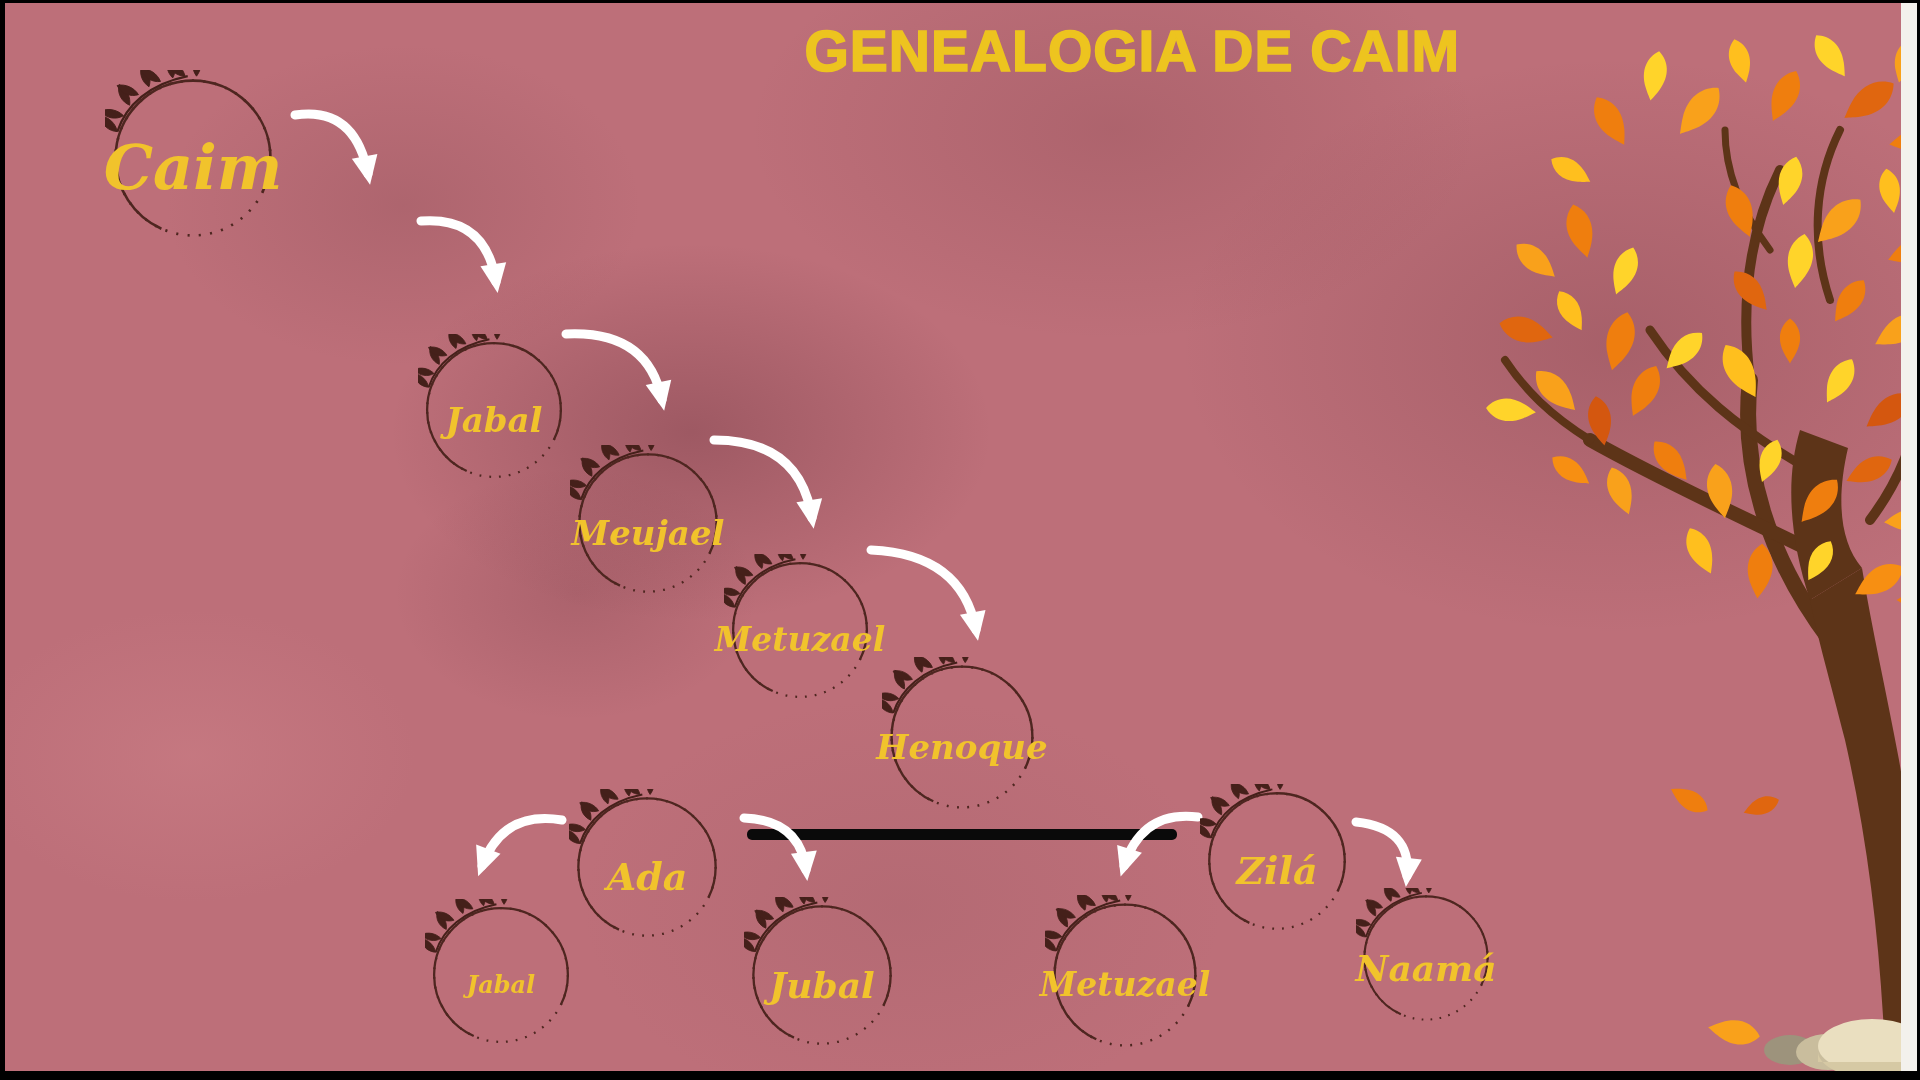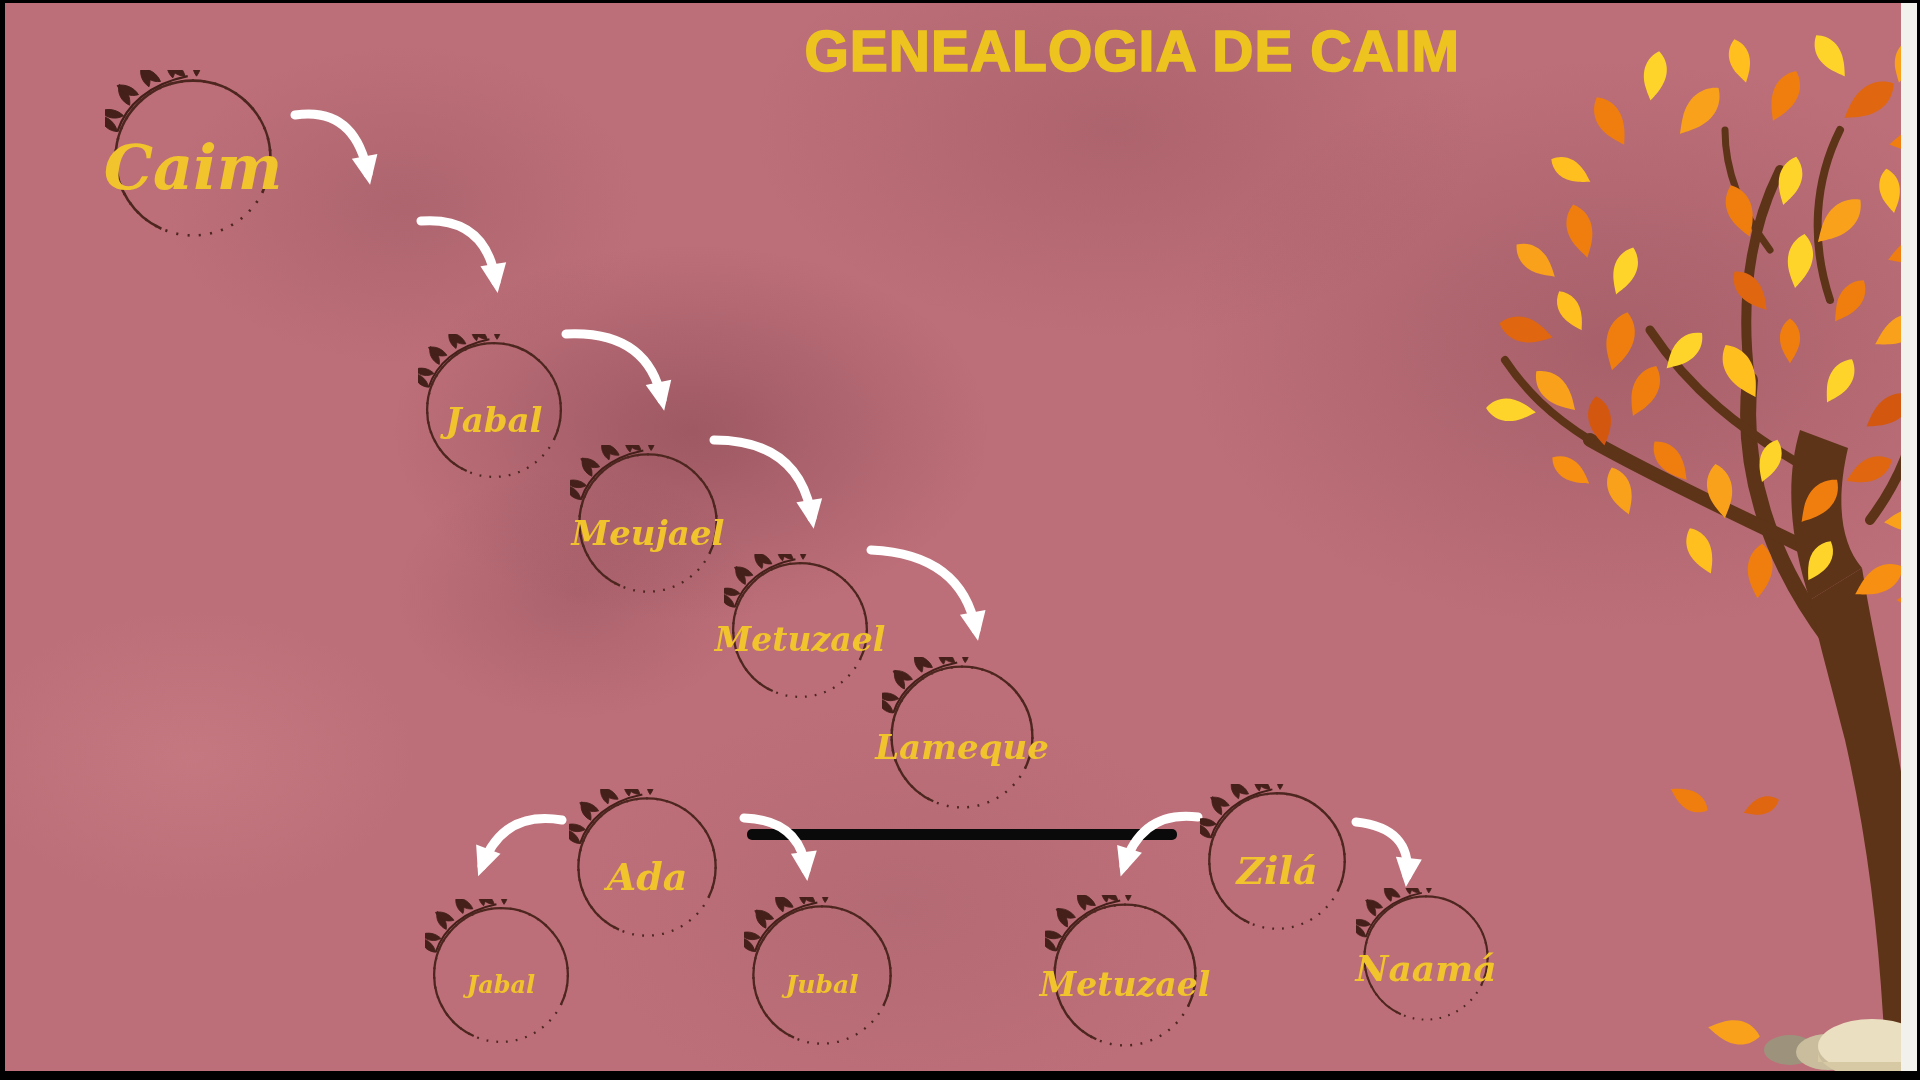--- a/index.html
+++ b/index.html
@@ -182,41 +182,41 @@
   <div class="node" style="left:724px;top:554px;width:152px;height:152px;font-size:33px">
     <svg class="ring" viewBox="0 0 200 200">
         <use href="#wreathSym"></use>
       </svg>
     <span class="nm">Metuzael</span>
   </div>
   <div class="node" style="left:882px;top:657px;width:160px;height:160px;font-size:34px">
     <svg class="ring" viewBox="0 0 200 200">
         <use href="#wreathSym"></use>
       </svg>
-    <span class="nm">Lameque</span>
+    <span class="nm">Henoque</span>
   </div>
   <div class="node" style="left:1200px;top:784px;width:154px;height:154px;font-size:38px">
     <svg class="ring" viewBox="0 0 200 200">
         <use href="#wreathSym"></use>
       </svg>
     <span class="nm">Zilá</span>
   </div>
   <div class="node" style="left:569px;top:789px;width:156px;height:156px;font-size:38px">
     <svg class="ring" viewBox="0 0 200 200">
         <use href="#wreathSym"></use>
       </svg>
     <span class="nm">Ada</span>
   </div>
   <div class="node" style="left:425px;top:899px;width:152px;height:152px;font-size:24px">
     <svg class="ring" viewBox="0 0 200 200">
         <use href="#wreathSym"></use>
       </svg>
     <span class="nm">Jabal</span>
   </div>
-  <div class="node" style="left:744px;top:897px;width:156px;height:156px;font-size:25px">
+  <div class="node" style="left:744px;top:897px;width:156px;height:156px;font-size:36px">
     <svg class="ring" viewBox="0 0 200 200">
         <use href="#wreathSym"></use>
       </svg>
     <span class="nm">Jubal</span>
   </div>
   <div class="node" style="left:1045px;top:895px;width:160px;height:160px;font-size:33px">
     <svg class="ring" viewBox="0 0 200 200">
         <use href="#wreathSym"></use>
       </svg>
     <span class="nm">Metuzael</span>

